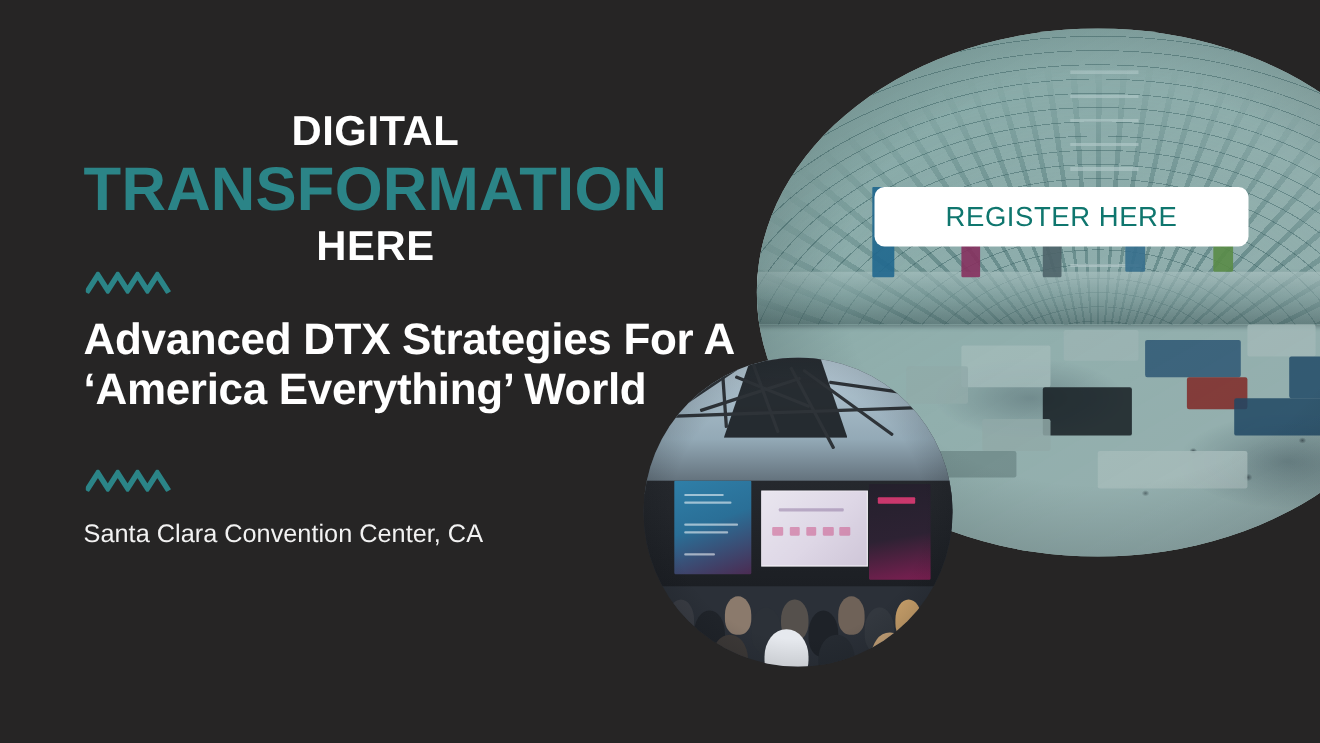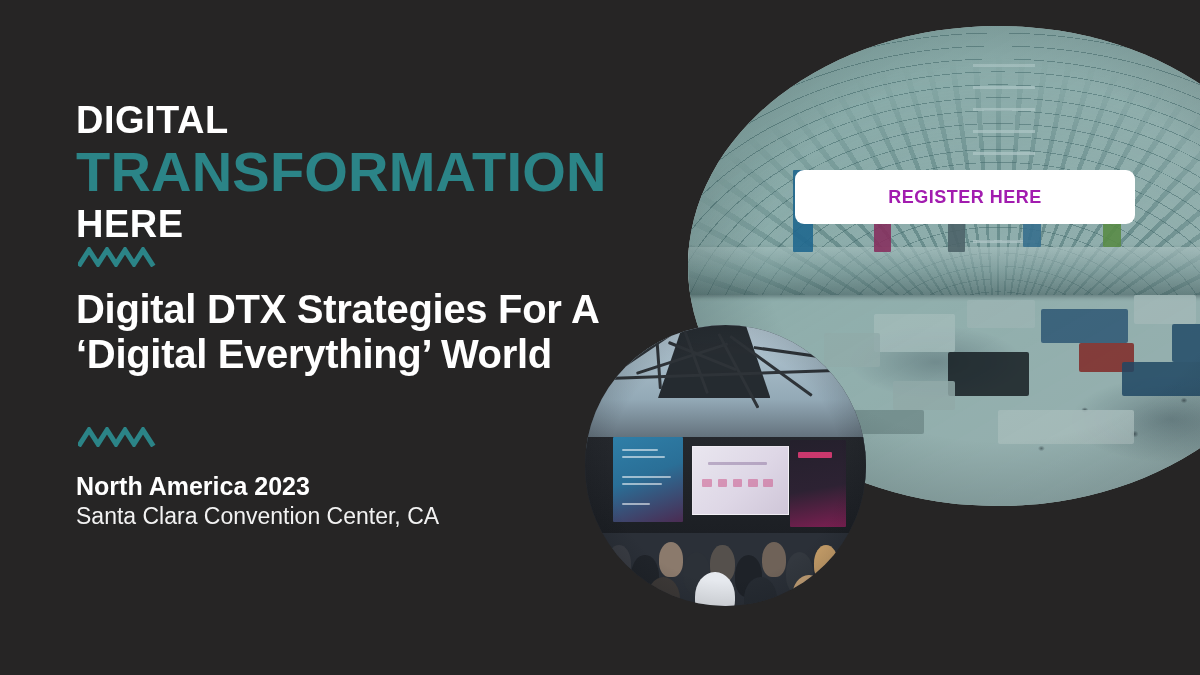--- a/index.html
+++ b/index.html
@@ -242,37 +242,37 @@
     border-radius: 9px;
     border: none;
     display: flex;
     align-items: center;
     justify-content: center;
     cursor: pointer;
     padding: 0;
   }
   .register-btn span {
     font-family: "Liberation Sans", sans-serif;
-    font-weight: 700;
-    font-size: 18px;
+    font-weight: 400;
+    font-size: 25px;
     letter-spacing: 0.5px;
-    color: #a21caf;
+    color: #0f766e;
     white-space: nowrap;
   }
 
   
   .left-col {
     position: absolute;
     left: 76px;
     top: 0;
     width: 600px;
     height: 100%;
   }
 
-  .logo { position: absolute; top: 101px; left: 0; }
+  .logo { position: absolute; top: 101px; left: 0; text-align: center; }
   .logo-line {
     font-weight: 700;
     line-height: 1.0;
     white-space: nowrap;
   }
   .logo-digital {
     font-size: 38px;
     color: #ffffff;
     letter-spacing: 0.5px;
   }
@@ -441,27 +441,26 @@
       <div class="logo-line logo-transformation">TRANSFORMATION</div>
       <div class="logo-line logo-week">HERE</div>
     </div>
 
     <div class="zig1">
       <svg class="zigzag" width="80" height="20" viewBox="0 0 80 20">
         <polyline points="2,17 11,3 20,17 29,3 38,17 47,3 56,17 65,3 74,17" fill="none" stroke="#2b8487" stroke-width="5" stroke-linecap="square" stroke-linejoin="miter"></polyline>
       </svg>
     </div>
 
-    <h1 class="headline">Digital DTX Strategies For A ‘Digital Everything’ World</h1>
+    <h1 class="headline">Advanced DTX Strategies For A ‘America Everything’ World</h1>
 
     <div class="zig2">
       <svg class="zigzag" width="80" height="20" viewBox="0 0 80 20">
         <polyline points="2,17 11,3 20,17 29,3 38,17 47,3 56,17 65,3 74,17" fill="none" stroke="#2b8487" stroke-width="5" stroke-linecap="square" stroke-linejoin="miter"></polyline>
       </svg>
     </div>
 
     <div class="details">
-      <div class="detail-region">North America 2023</div>
       <div class="detail-venue">Santa Clara Convention Center, CA</div>
     </div>
 
   </div>
 </div>
 
 </body></html>

